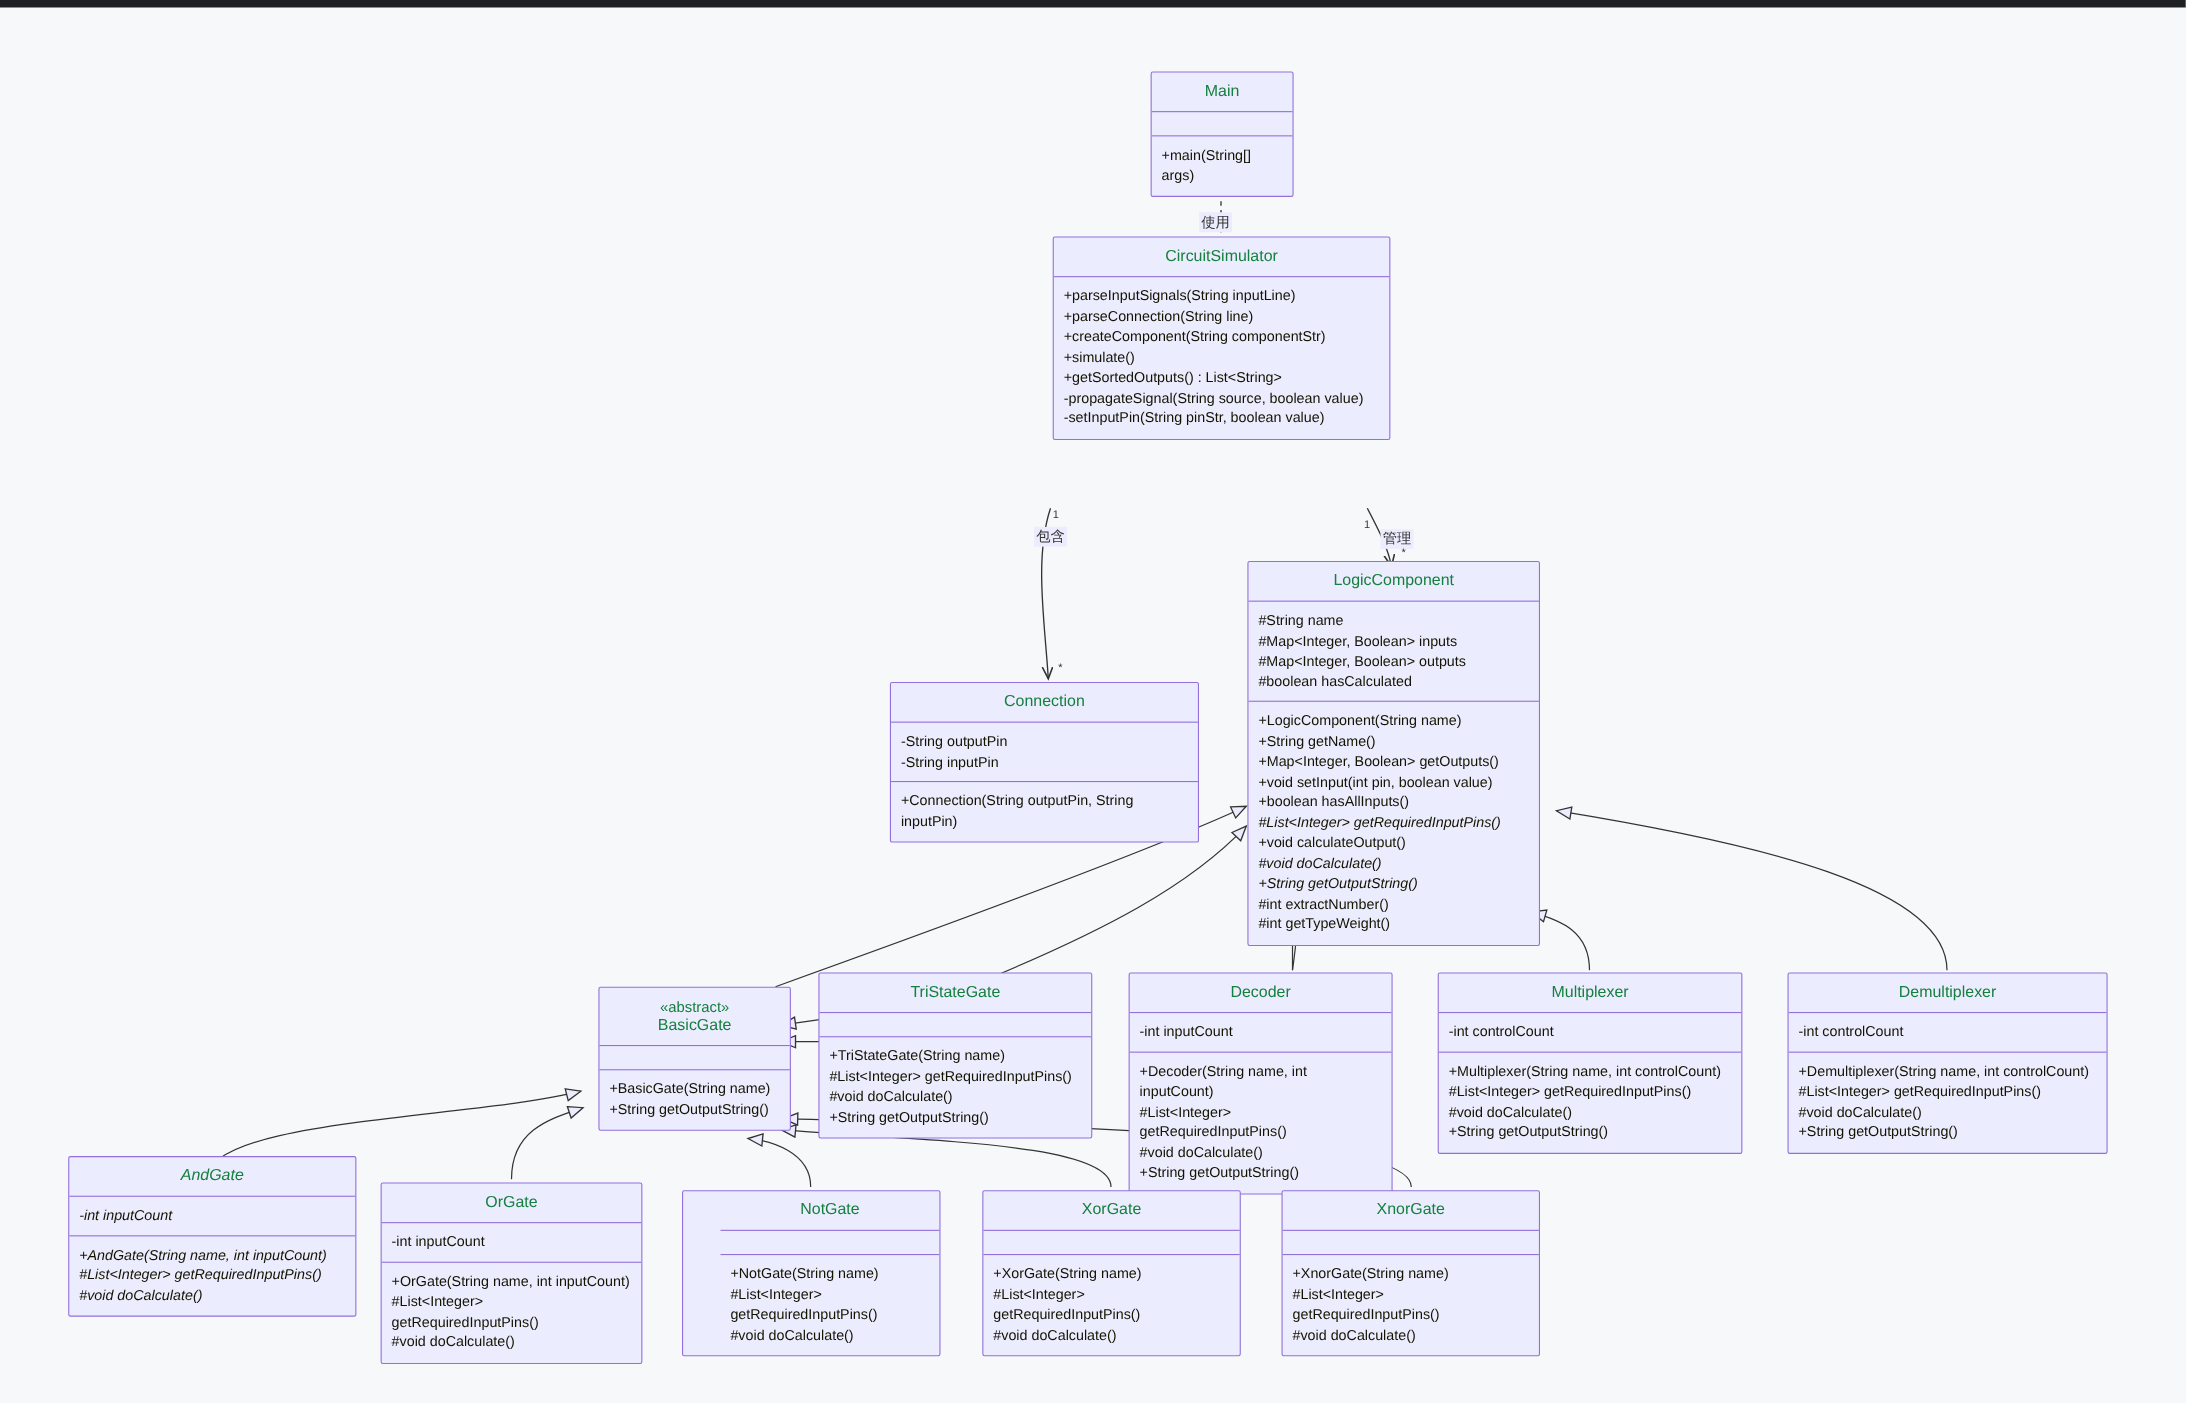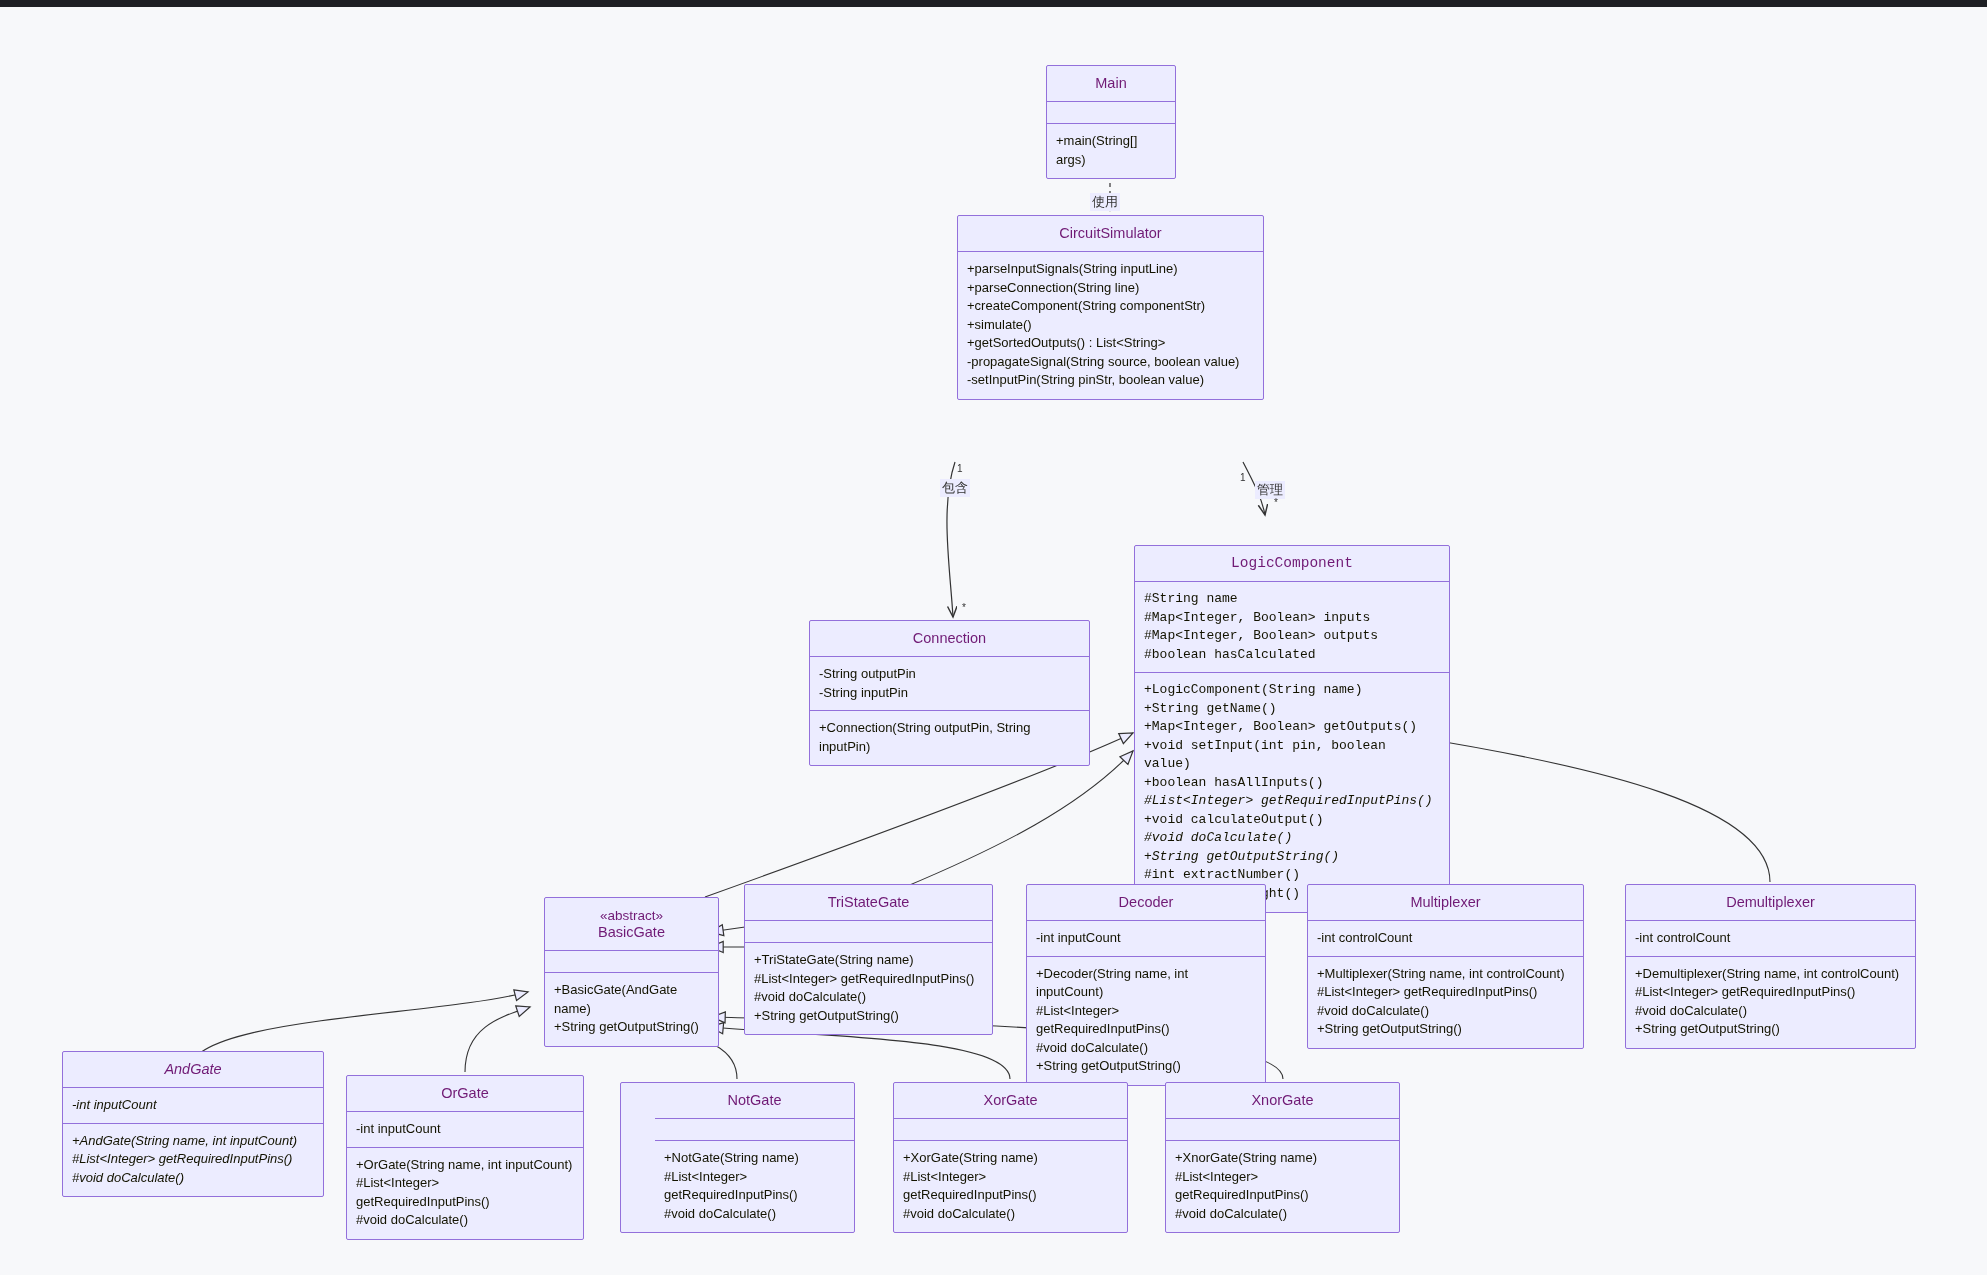--- a/index.html
+++ b/index.html
@@ -38,21 +38,21 @@
   .uml-class {
     position: absolute;
     box-sizing: border-box;
     border: 1.4px solid #9370db;
     background: #ececff;
     border-radius: 2px;
   }
   .uml-header {
     box-sizing: border-box;
     text-align: center;
-    color: #701a75;
+    color: #15803d;
     font-size: 14.5px;
     padding: 9px 6px 9px 6px;
     line-height: 17px;
     border-bottom: 1.4px solid #9370db;
   }
   .uml-header .stereo {
     display: block;
     font-size: 13.5px;
   }
   .uml-attrs {
@@ -174,21 +174,21 @@
     <div class="uml-header">Connection</div>
     <div class="uml-attrs">
       <div>-String outputPin</div>
       <div>-String inputPin</div>
     </div>
     <div class="uml-methods">
       <div>+Connection(String outputPin, String inputPin)</div>
     </div>
   </div>
 
-  <div class="uml-class" style="left:1134px; top:538px; width:316px;font-family:Liberation Mono, monospace;">
+  <div class="uml-class" style="left:1134px; top:503px; width:266px;">
     <div class="uml-header">LogicComponent</div>
     <div class="uml-attrs">
       <div>#String name</div>
       <div>#Map&lt;Integer, Boolean&gt; inputs</div>
       <div>#Map&lt;Integer, Boolean&gt; outputs</div>
       <div>#boolean hasCalculated</div>
     </div>
     <div class="uml-methods">
       <div>+LogicComponent(String name)</div>
       <div>+String getName()</div>
@@ -204,21 +204,21 @@
     </div>
   </div>
 
   <div class="uml-class" style="left:530px; top:890px; width:175px;margin-left:14px;">
     <div class="uml-header">
       <span class="stereo">«abstract»</span>
       <span>BasicGate</span>
     </div>
     <div class="uml-attrs empty"></div>
     <div class="uml-methods">
-      <div>+BasicGate(AndGate name)</div>
+      <div>+BasicGate(String name)</div>
       <div>+String getOutputString()</div>
     </div>
   </div>
 
   <div class="uml-class" style="left:744px; top:877px; width:249px;">
     <div class="uml-header">TriStateGate</div>
     <div class="uml-attrs empty"></div>
     <div class="uml-methods">
       <div>+TriStateGate(String name)</div>
       <div>#List&lt;Integer&gt; getRequiredInputPins()</div>

